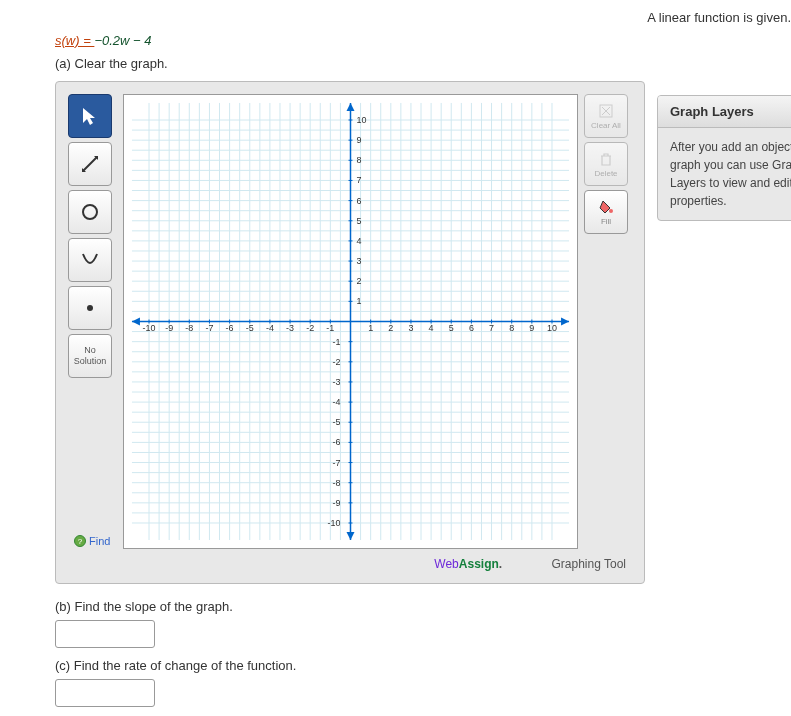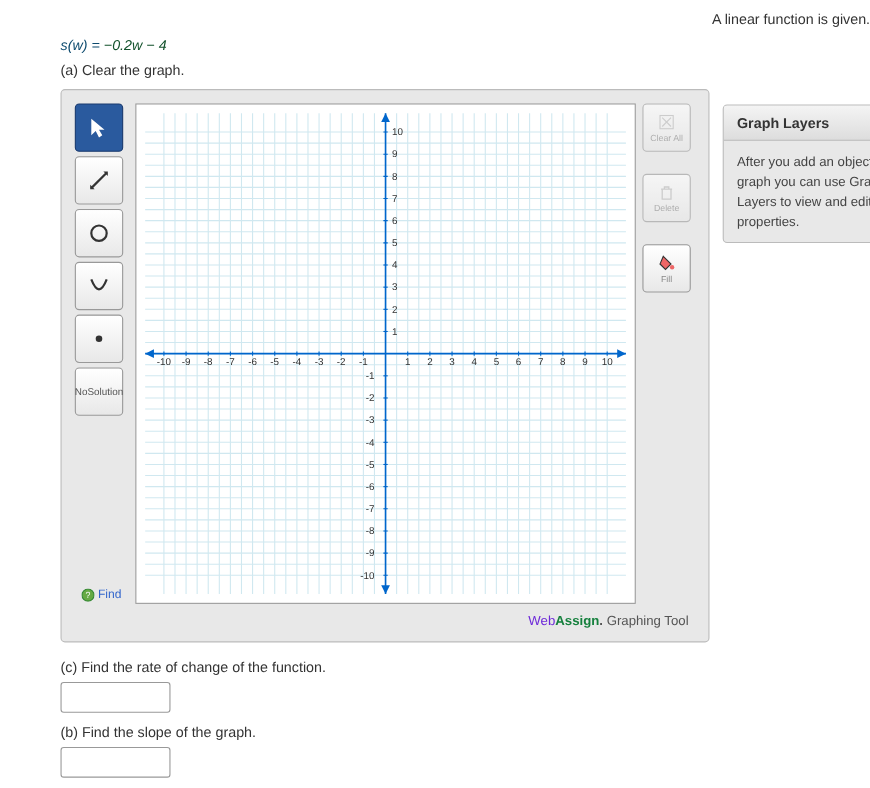--- a/index.html
+++ b/index.html
@@ -1,49 +1,49 @@
 <!DOCTYPE html>
 <html><head>
   <meta charset="utf-8">
   <style>
     * { box-sizing: border-box; margin: 0; padding: 0; }
     body { font-family: Arial, sans-serif; font-size: 13px; color: #333; background: #fff; padding: 10px 0 10px 10px; width: 791px; }
     .problem { padding-left: 5px; }
     .intro { margin-bottom: 8px; text-align: right; }
     .formula { margin-left: 40px; margin-bottom: 8px; font-style: italic; }
-    .formula .func { color: #0c4a6e; }
+    .formula .func { color: #c2410c; text-decoration: underline; }
     .formula .expr { color: #14532d; font-weight: normal; }
     .part { margin-left: 40px; margin-bottom: 10px; }
     
     .graph-container { position: relative; margin-left: 40px; margin-bottom: 15px; }
     .graph-panel { width: 590px; height: 503px; background: #e8e8e8; border: 1px solid #bbb; border-radius: 4px; position: relative; padding: 10px; }
     
     .toolbar-left { position: absolute; left: 12px; top: 12px; width: 50px; display: flex; flex-direction: column; gap: 4px; }
     .tool-btn { width: 44px; height: 44px; background: linear-gradient(#fff, #e8e8e8); border: 1px solid #999; border-radius: 4px; cursor: pointer; display: flex; align-items: center; justify-content: center; font-size: 10px; color: #555; }
     .tool-btn.selected { background: #2a5a9e; border-color: #1a3a6e; color: #fff; }
     .tool-btn svg { width: 20px; height: 20px; }
-    .tool-btn.no-sol { font-size: 9px; line-height: 11px; text-align: right; }
-    
-    .toolbar-right { position: absolute; right: 12px; top: 12px; width: 48px; display: flex; flex-direction: column; gap: 20px; }
+    .tool-btn.no-sol { font-size: 9px; line-height: 11px; text-align: right; flex-direction: column; }
+    
+    .toolbar-right { position: absolute; right: 12px; top: 12px; width: 48px; display: flex; flex-direction: column; gap: 4px; }
     .util-btn { width: 44px; height: 44px; background: linear-gradient(#fff, #e8e8e8); border: 1px solid #999; border-radius: 4px; cursor: pointer; display: flex; flex-direction: column; align-items: center; justify-content: center; font-size: 9px; color: #888; }
     .util-btn.disabled { opacity: 0.6; }
     .util-btn .lbl { font-size: 8px; margin-top: 2px; }
     .util-btn svg { width: 16px; height: 16px; }
     
     .canvas { position: absolute; left: 67px; top: 12px; width: 455px; height: 455px; background: #fff; border: 1px solid #999; }
     .canvas svg { width: 100%; height: 100%; display: block; }
     
     .help-link { position: absolute; left: 18px; bottom: 36px; color: #36c; font-size: 11px; cursor: pointer; display: flex; align-items: center; gap: 3px; }
     .help-link svg { width: 12px; height: 12px; }
     
     .branding { position: absolute; right: 18px; bottom: 12px; font-size: 12px; font-family: Arial; }
     .branding .wa-web { color: #6d28d9; }
     .branding .wa-assign { color: #15803d; font-weight: bold; }
     .branding .wa-dot { color: #555; font-weight: bold; }
-    .branding .wa-tool { color: #555; }
+    .branding .wa-tool { color: #555; margin-left: 46px; }
     
     .layers-panel { position: absolute; left: 602px; top: 14px; width: 189px; background: #e8e8e8; border: 1px solid #bbb; border-radius: 4px 0 0 4px; padding: 0; overflow: hidden; }
     .layers-header { background: linear-gradient(#f4f4f4,#ddd); border-bottom: 1px solid #bbb; padding: 8px 12px; font-weight: bold; font-size: 13px; }
     .layers-body { padding: 10px 12px; font-size: 12px; line-height: 1.5; color: #444; }
     
     .answer-input { width: 100px; height: 28px; border: 1px solid #999; border-radius: 3px; background: #fff; display: block; margin-top: 6px; padding: 2px 6px; }
     
     .axis-label { font-size: 9px; fill: #333; font-family: Arial; }
     .grid-line { stroke: #d0e8f0; stroke-width: 1; }
     .axis-line { stroke: #0066cc; stroke-width: 1.5; }
@@ -307,22 +307,22 @@
 
     </div>
 
     <div class="layers-panel">
       <div class="layers-header">Graph Layers</div>
       <div class="layers-body">After you add an object to the graph you can use Graph Layers to view and edit its properties.</div>
     </div>
   </div>
 
   <div class="part">
+    <span>(b) Find the slope of the graph.</span>
+    <input class="answer-input" type="text" value="" style="">
+  </div>
+
+  <div class="part">
     <span>(c) Find the rate of change of the function.</span>
     <input class="answer-input" type="text" value="" style="">
   </div>
 
-  <div class="part">
-    <span>(b) Find the slope of the graph.</span>
-    <input class="answer-input" type="text" value="" style="">
-  </div>
-
 </div>
 
 </body></html>

